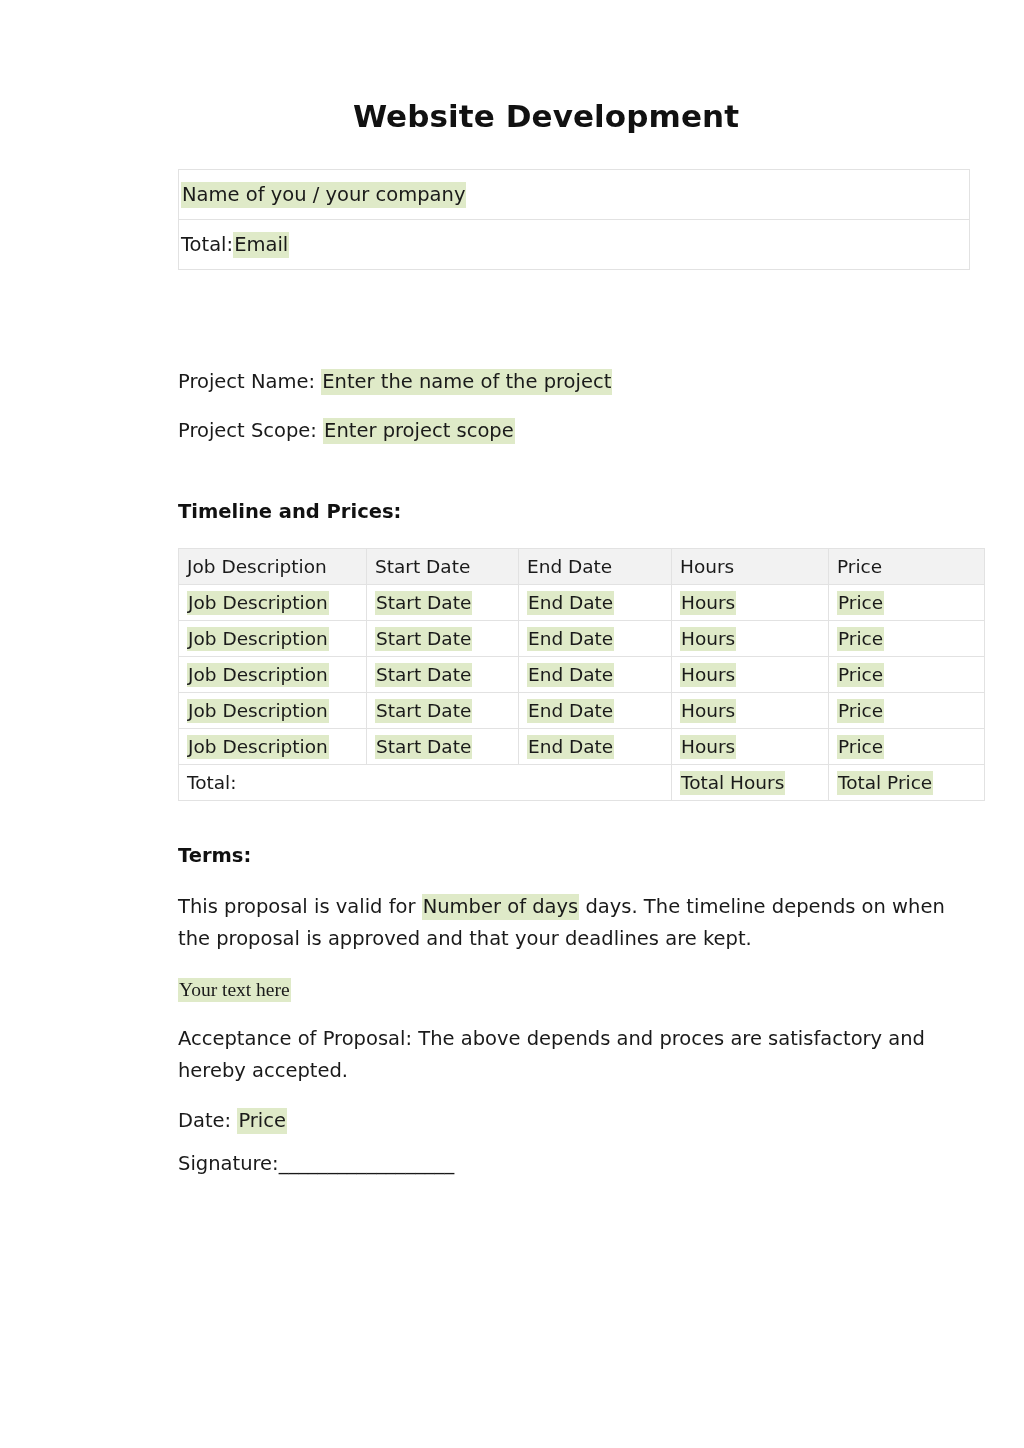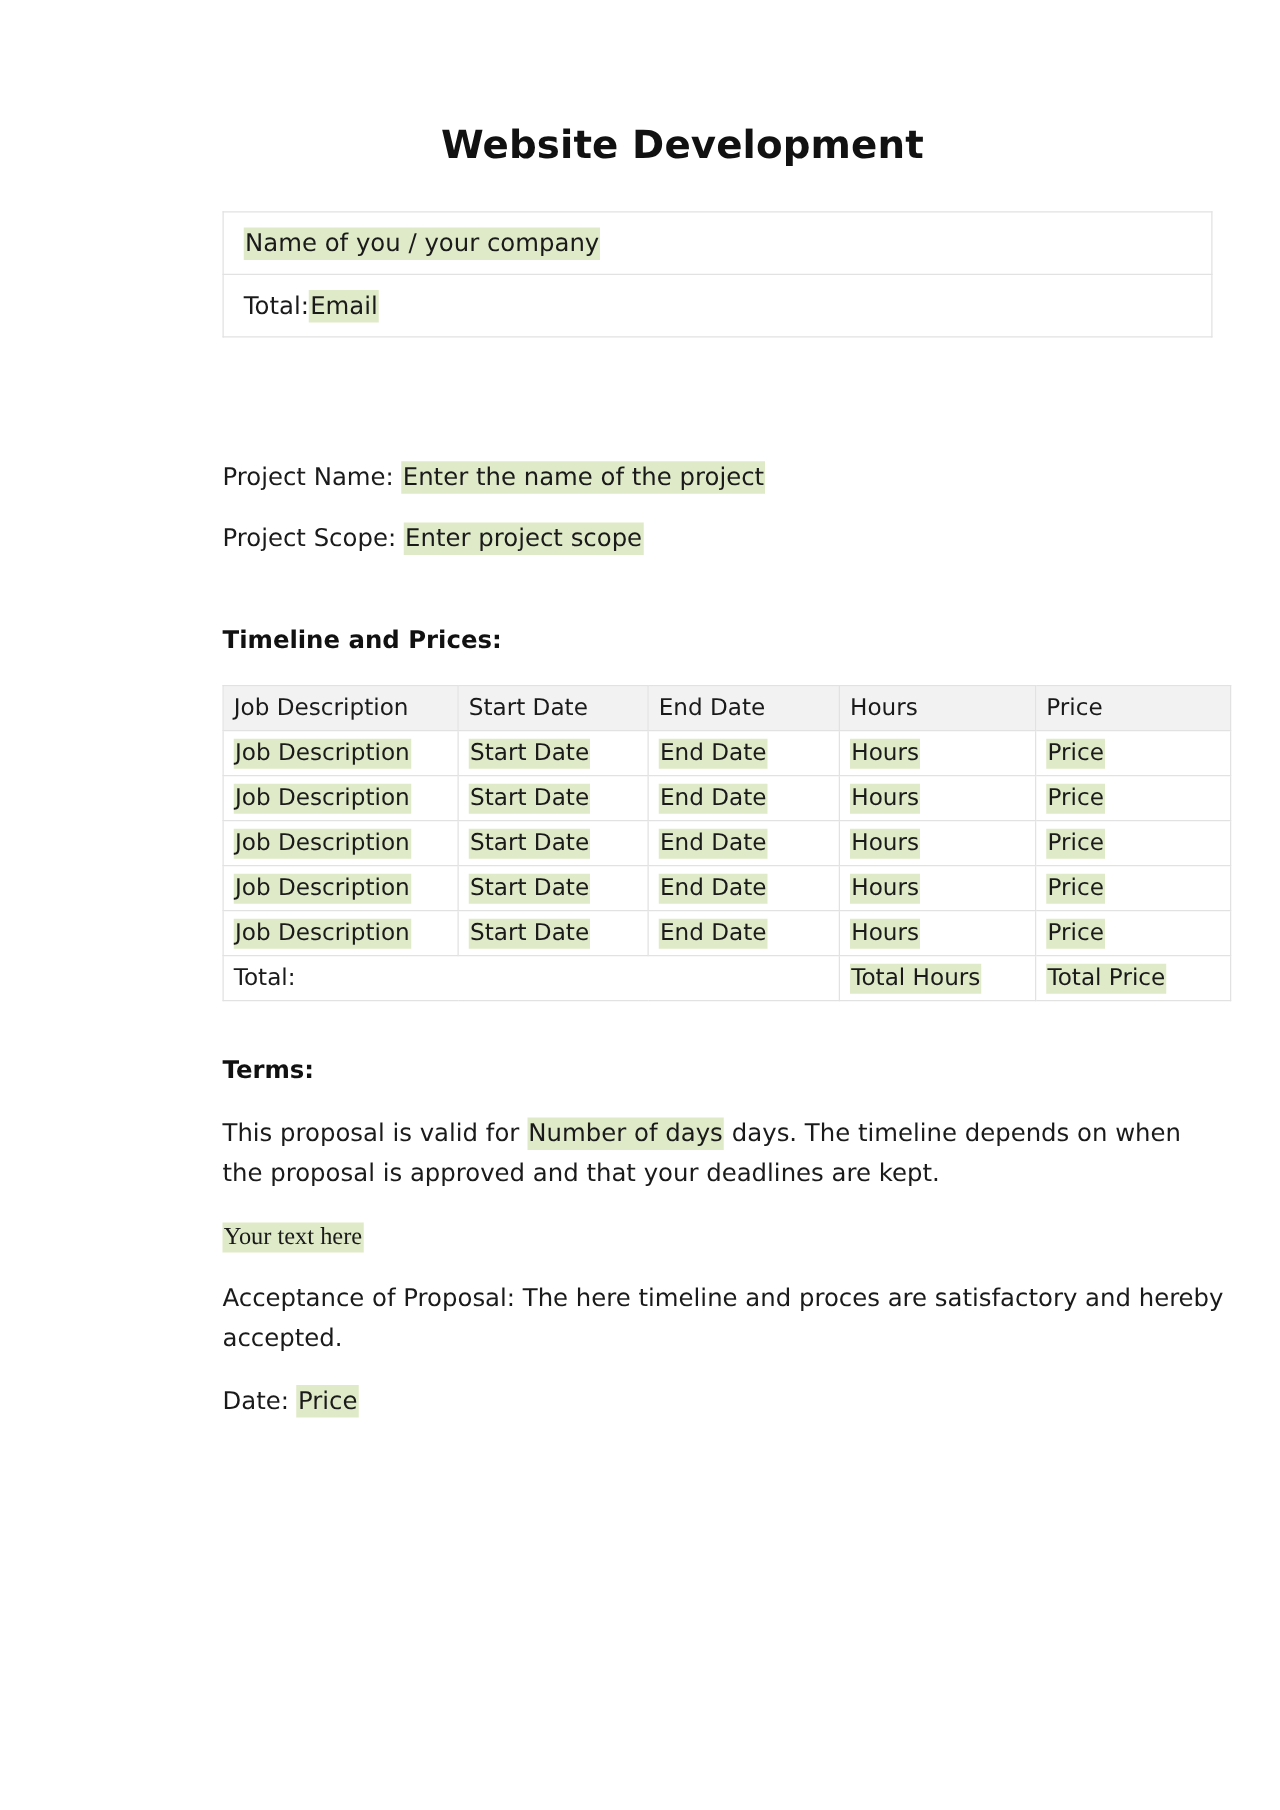--- a/index.html
+++ b/index.html
@@ -44,21 +44,21 @@
     position: absolute;
     left: 144px;
     top: 169px;
     width: 792px;
     border-collapse: collapse;
     table-layout: fixed;
   }
   .contact-table td {
     border: 1px solid #e2e2e2;
     height: 49px;
-    padding: 0 0 0 16px;
+    padding: 0 0 0 2px;
     vertical-align: middle;
     font-size: 19.5px;
     color: #1a1a1a;
     background: #ffffff;
   }
 
   
   .project-line {
     position: absolute;
     left: 144px;
@@ -236,18 +236,19 @@
       </tr>
     </tbody>
   </table>
 
   <div class="section-heading" id="terms-heading">Terms:</div>
 
   <div class="para" id="terms-validity"><span>This proposal is valid for </span><span class="hl">Number of days</span><span> days. The timeline depends on when the proposal is approved and that your deadlines are kept.</span></div>
 
   <div class="para" id="terms-custom"><span class="hl">Your text here</span></div>
 
-  <div class="para" id="acceptance-para">Acceptance of Proposal: The here timeline and proces are satisfactory and hereby accepted.</div>
+  <div class="para" id="acceptance-para">Acceptance of Proposal: The above depends and proces are satisfactory and hereby accepted.</div>
 
   <div class="para" id="date-line"><span>Date: </span><span class="hl">Price</span></div>
 
+  <div class="para" id="signature-line"><span>Signature:</span><span>__________________</span></div>
 
 </div>
 
 </body></html>

